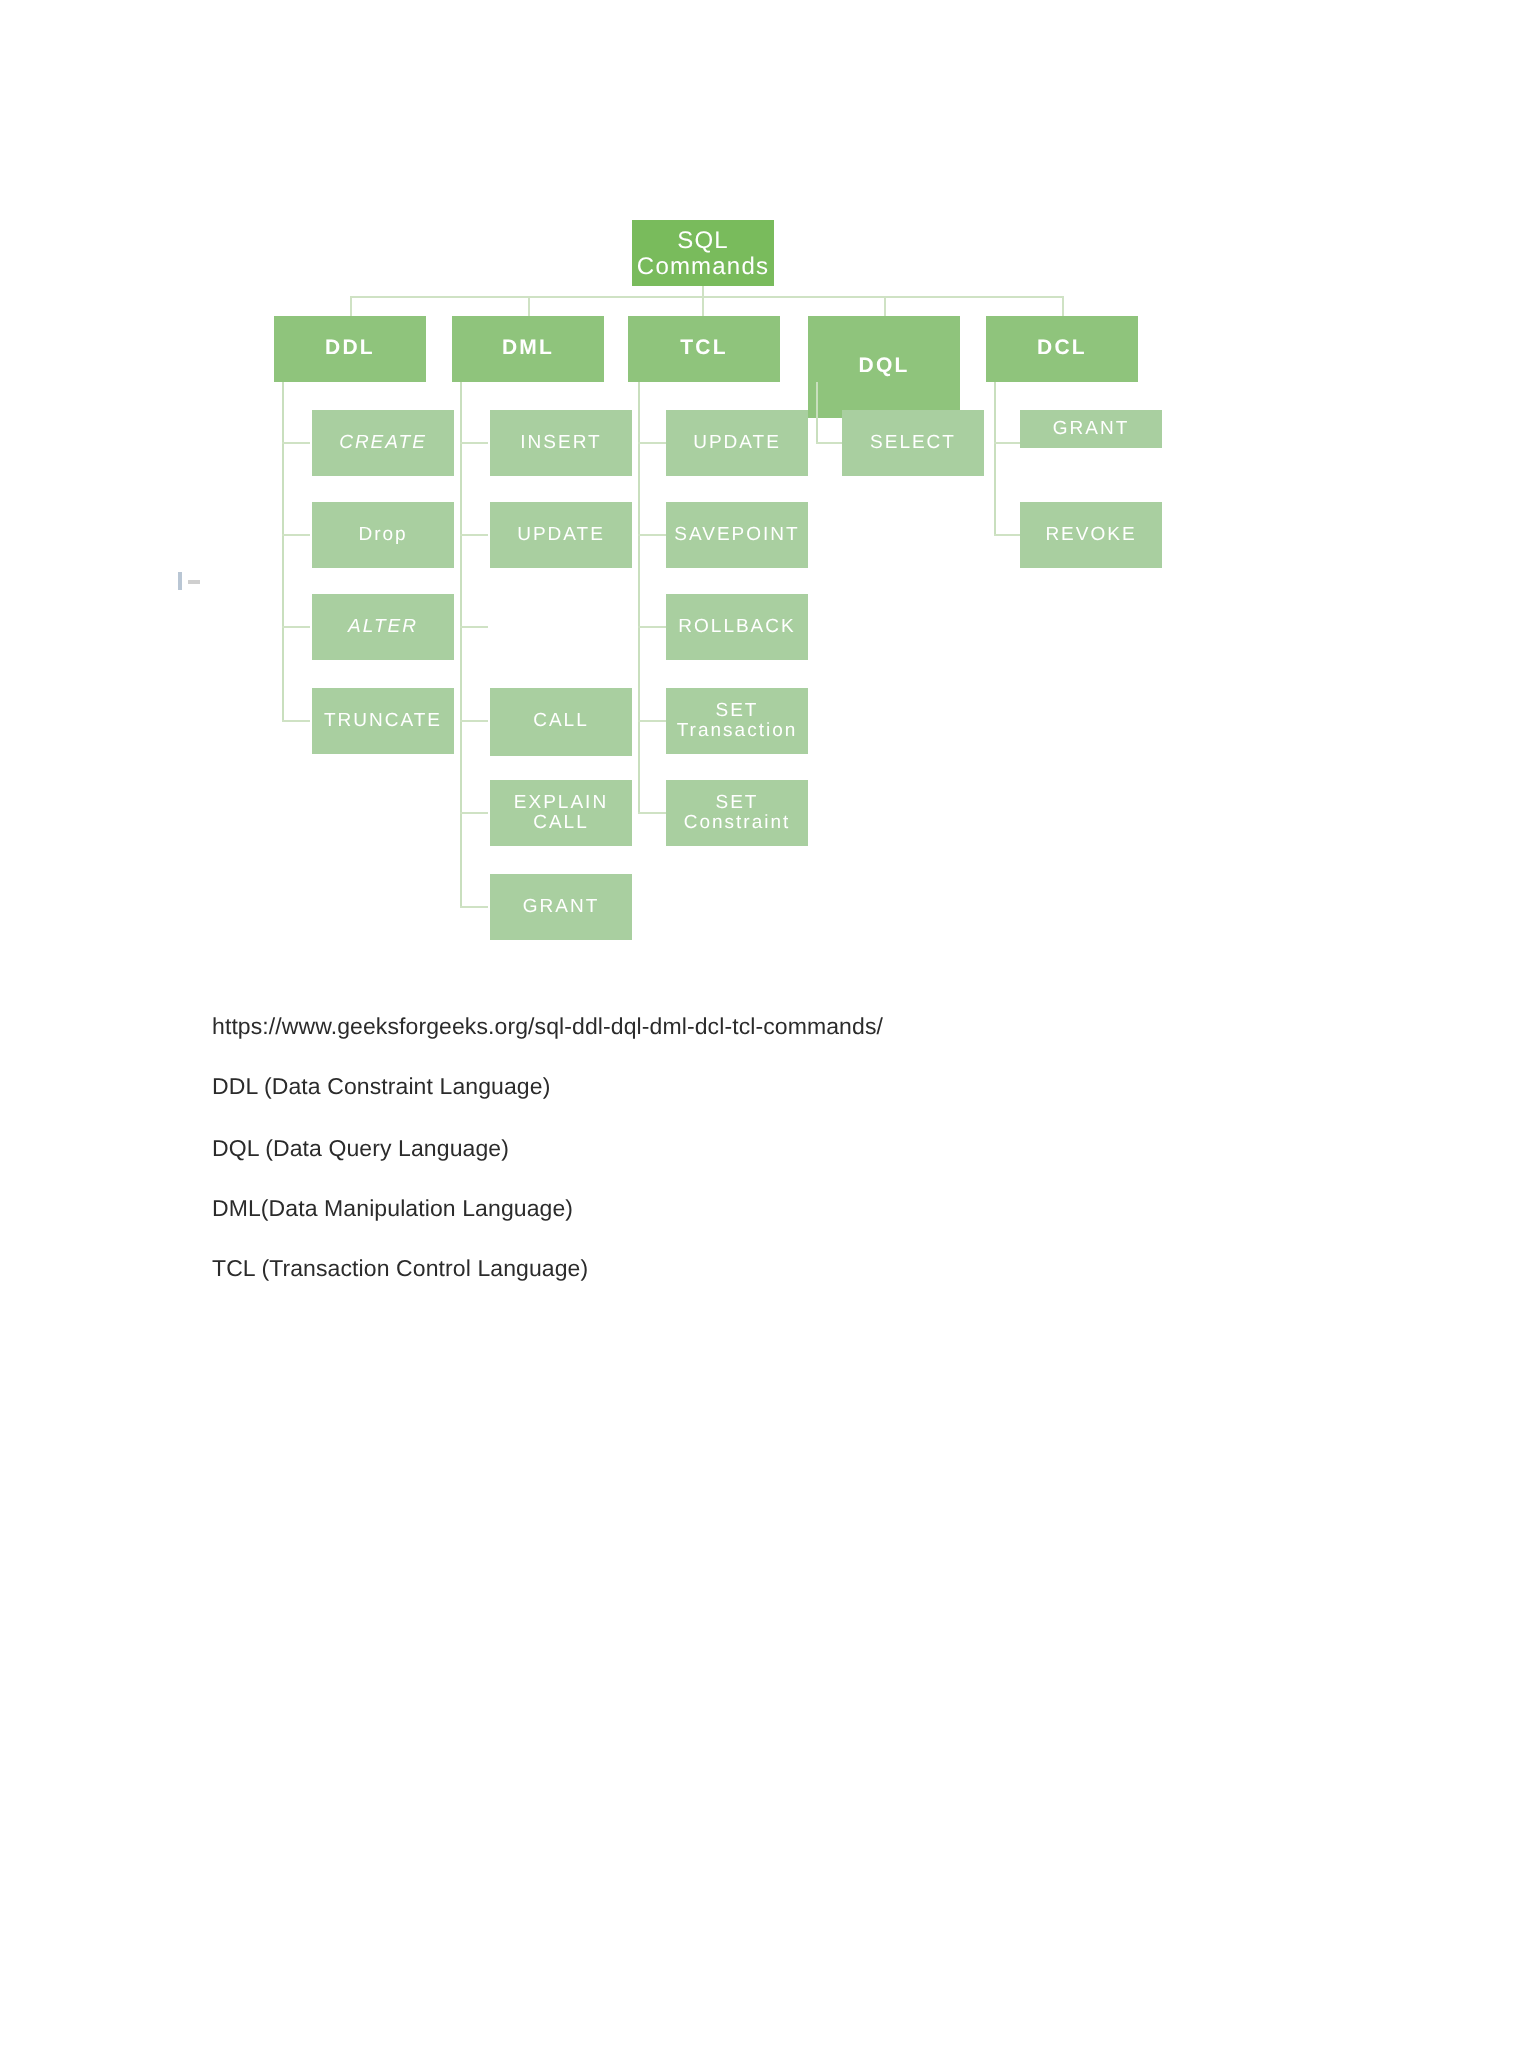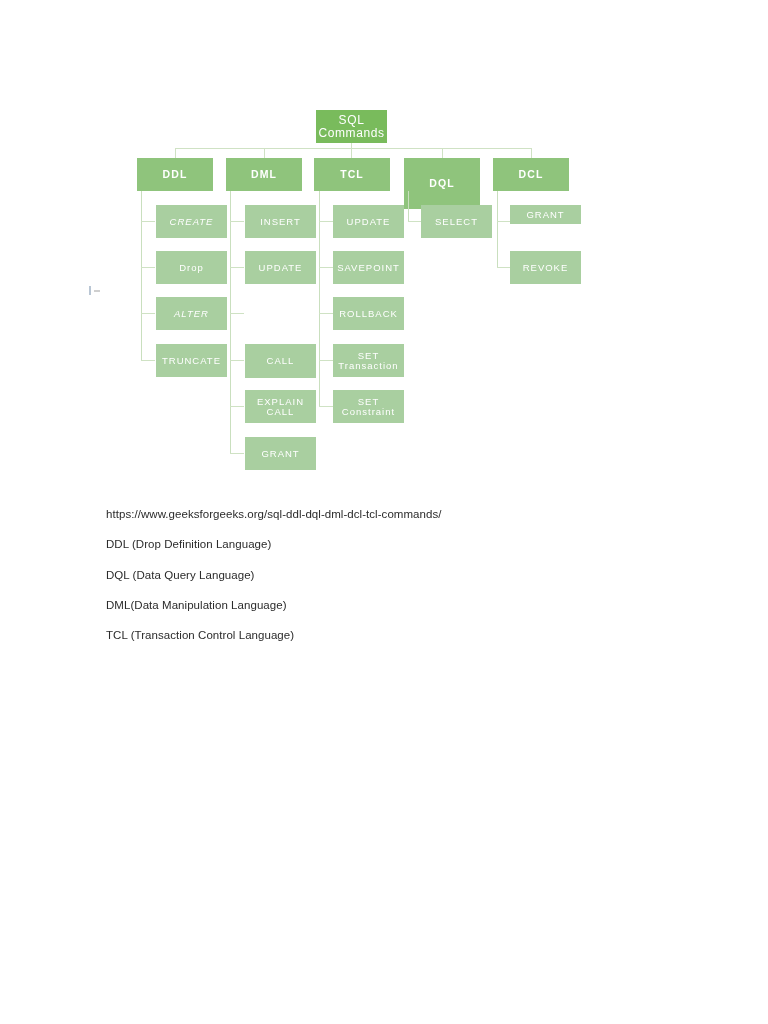--- a/index.html
+++ b/index.html
@@ -219,19 +219,19 @@
 
   </div>
 
   <div id="caret-artifact">
     <div class="bar"></div>
     <div class="dash"></div>
   </div>
 
   <div id="textblock">
     <div class="line">https://www.geeksforgeeks.org/sql-ddl-dql-dml-dcl-tcl-commands/</div>
-    <div class="line">DDL (Drop Definition Language)</div>
+    <div class="line">DDL (Data Constraint Language)</div>
     <div class="line">DQL (Data Query Language)</div>
     <div class="line">DML(Data Manipulation Language)</div>
     <div class="line">TCL (Transaction Control Language)</div>
   </div>
 
 </div>
 
 </body></html>

